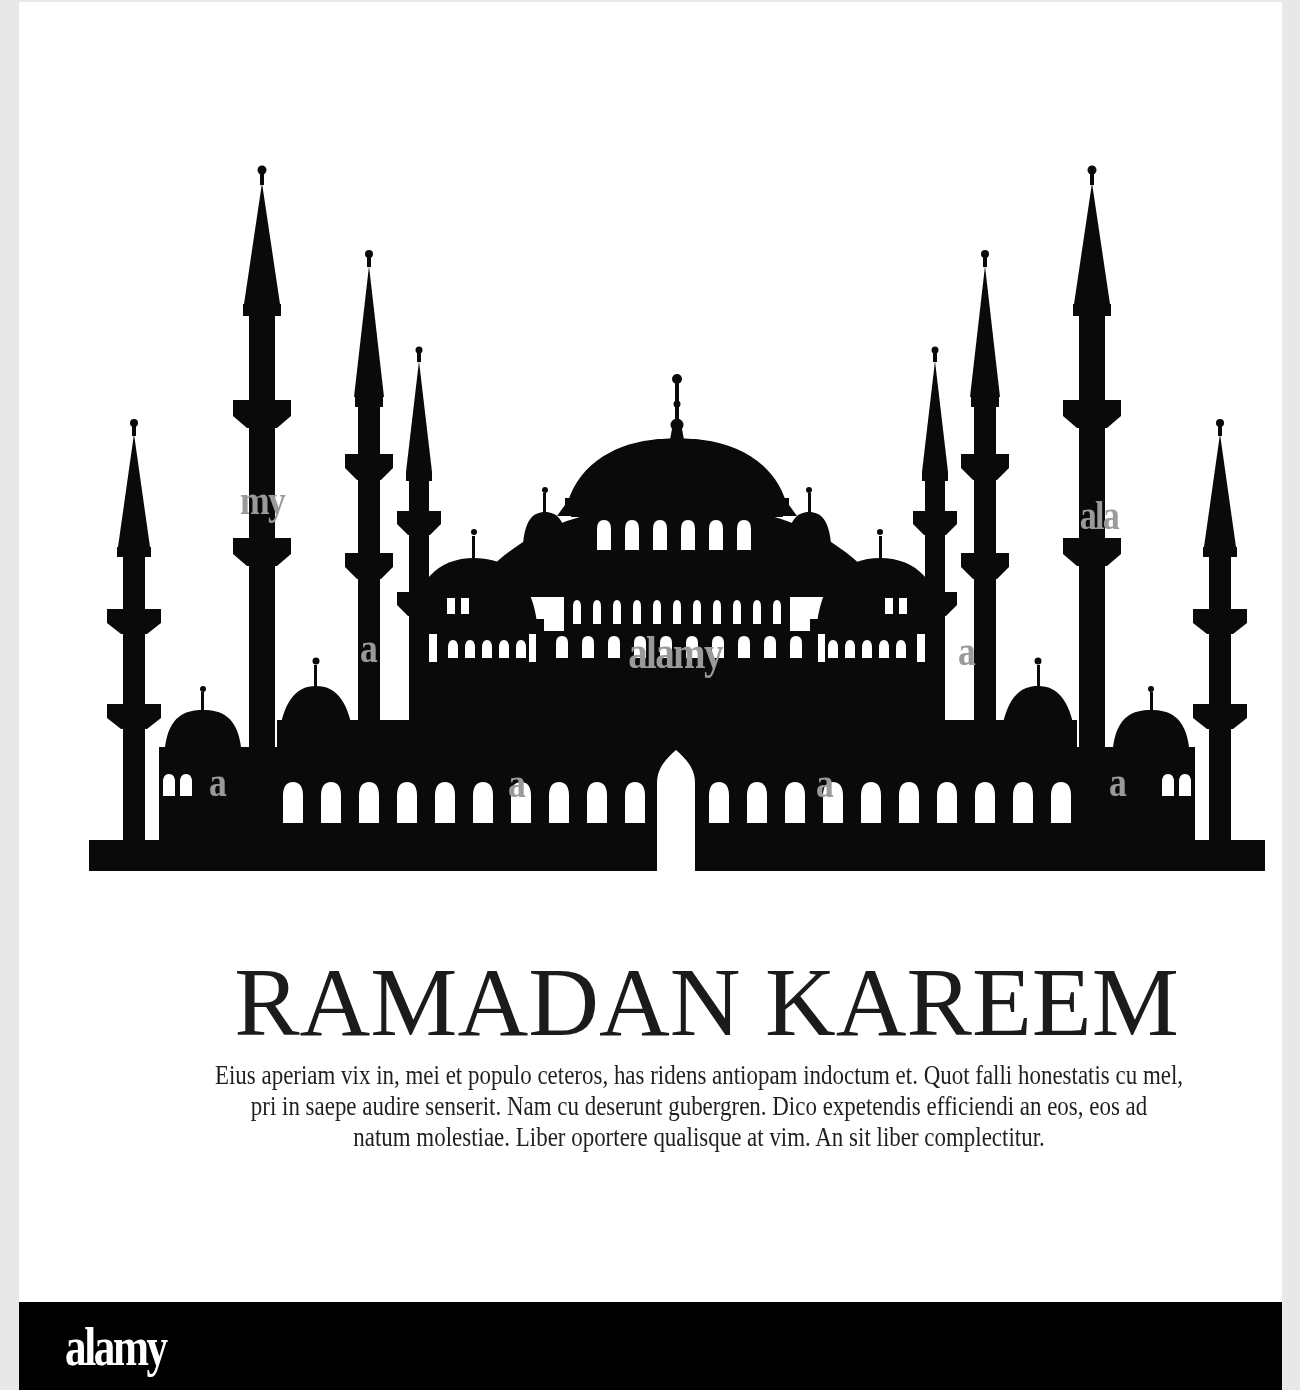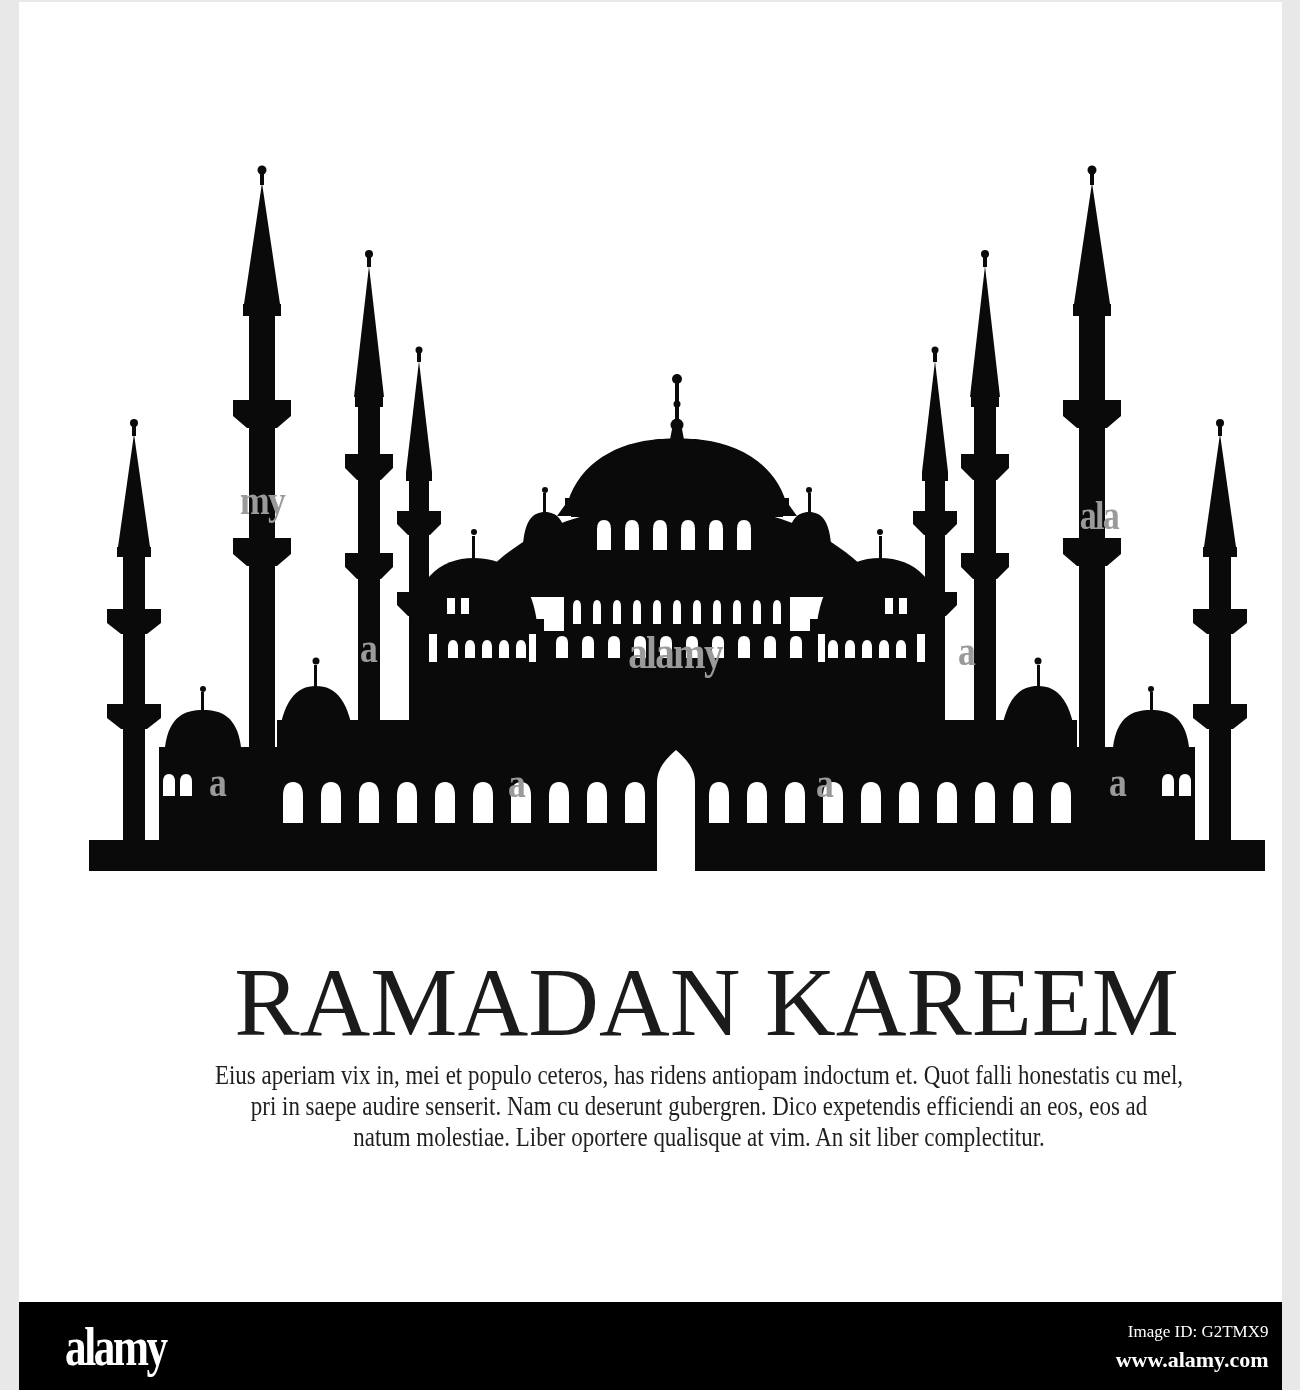--- a/index.html
+++ b/index.html
@@ -228,19 +228,15 @@
 
   <div class="title">RAMADAN KAREEM</div>
   <div class="paragraph">
     <div class="para-line">Eius aperiam vix in, mei et populo ceteros, has ridens antiopam indoctum et. Quot falli honestatis cu mel,</div>
     <div class="para-line">pri in saepe audire senserit. Nam cu deserunt gubergren. Dico expetendis efficiendi an eos, eos ad</div>
     <div class="para-line">natum molestiae. Liber oportere qualisque at vim. An sit liber complectitur.</div>
   </div>
 
   <div class="footer">
     <div class="footer-logo">alamy</div>
-    <div class="footer-right">
-      <div class="footer-id">Image ID: G2TMX9</div>
-      <div class="footer-url">www.alamy.com</div>
-    </div>
   </div>
 
 </div>
 
 </body></html>

